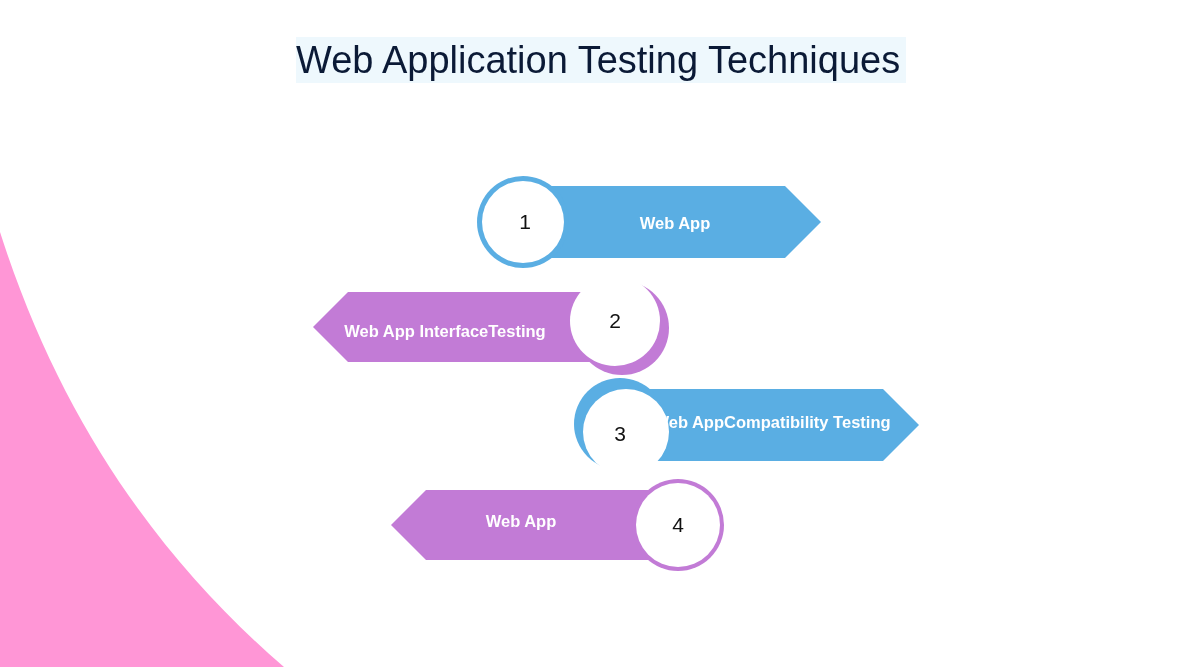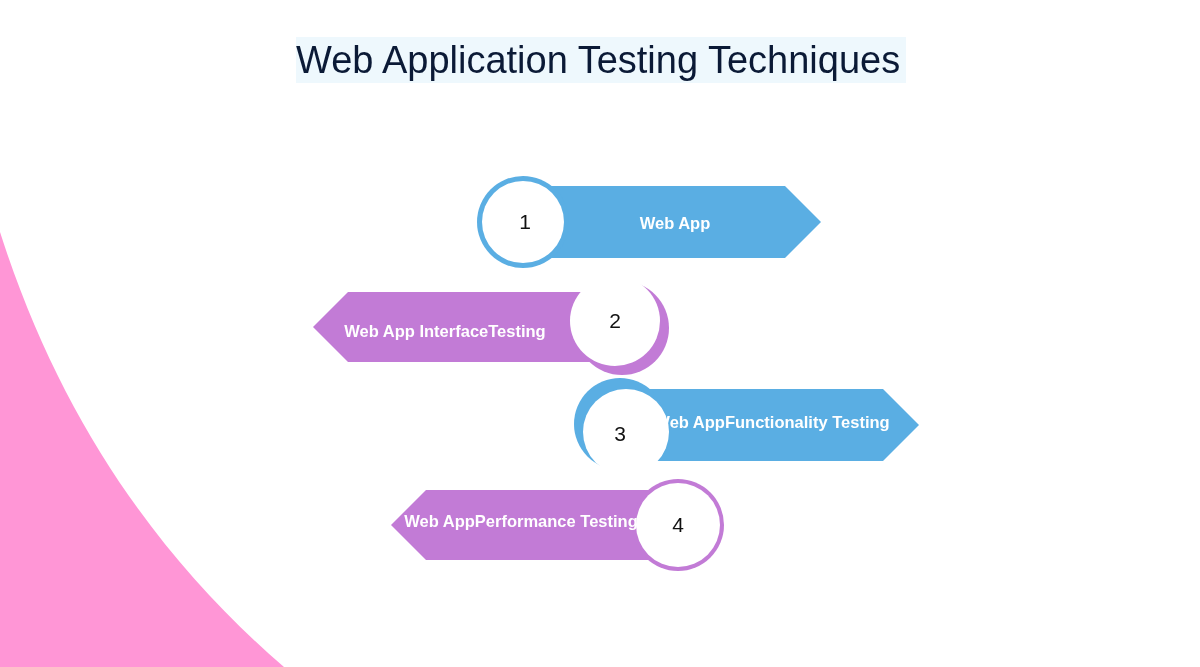--- a/index.html
+++ b/index.html
@@ -73,20 +73,19 @@
 
 <div class="num" style="left:595px; top:301px; width:40px; height:40px;">2</div>
 <div class="arrow-label" style="left:340px; top:308px; width:210px; height:46px;justify-content:center;">
   <span>Web App Interface</span>
   <span>Testing</span>
 </div>
 
 <div class="num" style="left:600px; top:414px; width:40px; height:40px;">3</div>
 <div class="arrow-label" style="left:667px; top:399px; width:210px; height:46px;">
   <span>Web App</span>
-  <span>Functionality Testing</span>
+  <span>Compatibility Testing</span>
 </div>
 
 <div class="num" style="left:658px; top:505px; width:40px; height:40px;">4</div>
 <div class="arrow-label" style="left:416px; top:498px; width:210px; height:46px;">
   <span>Web App</span>
-  <span>Performance Testing</span>
 </div>
 
 </body></html>

